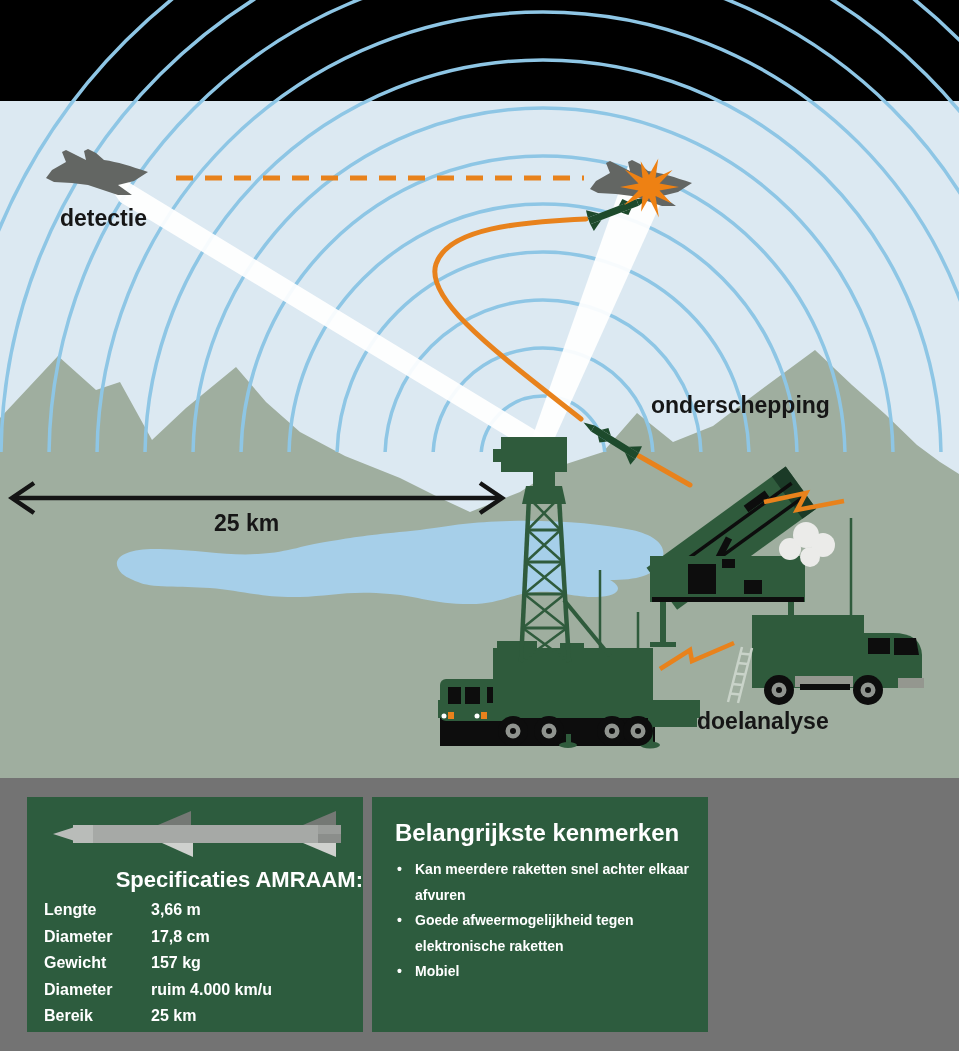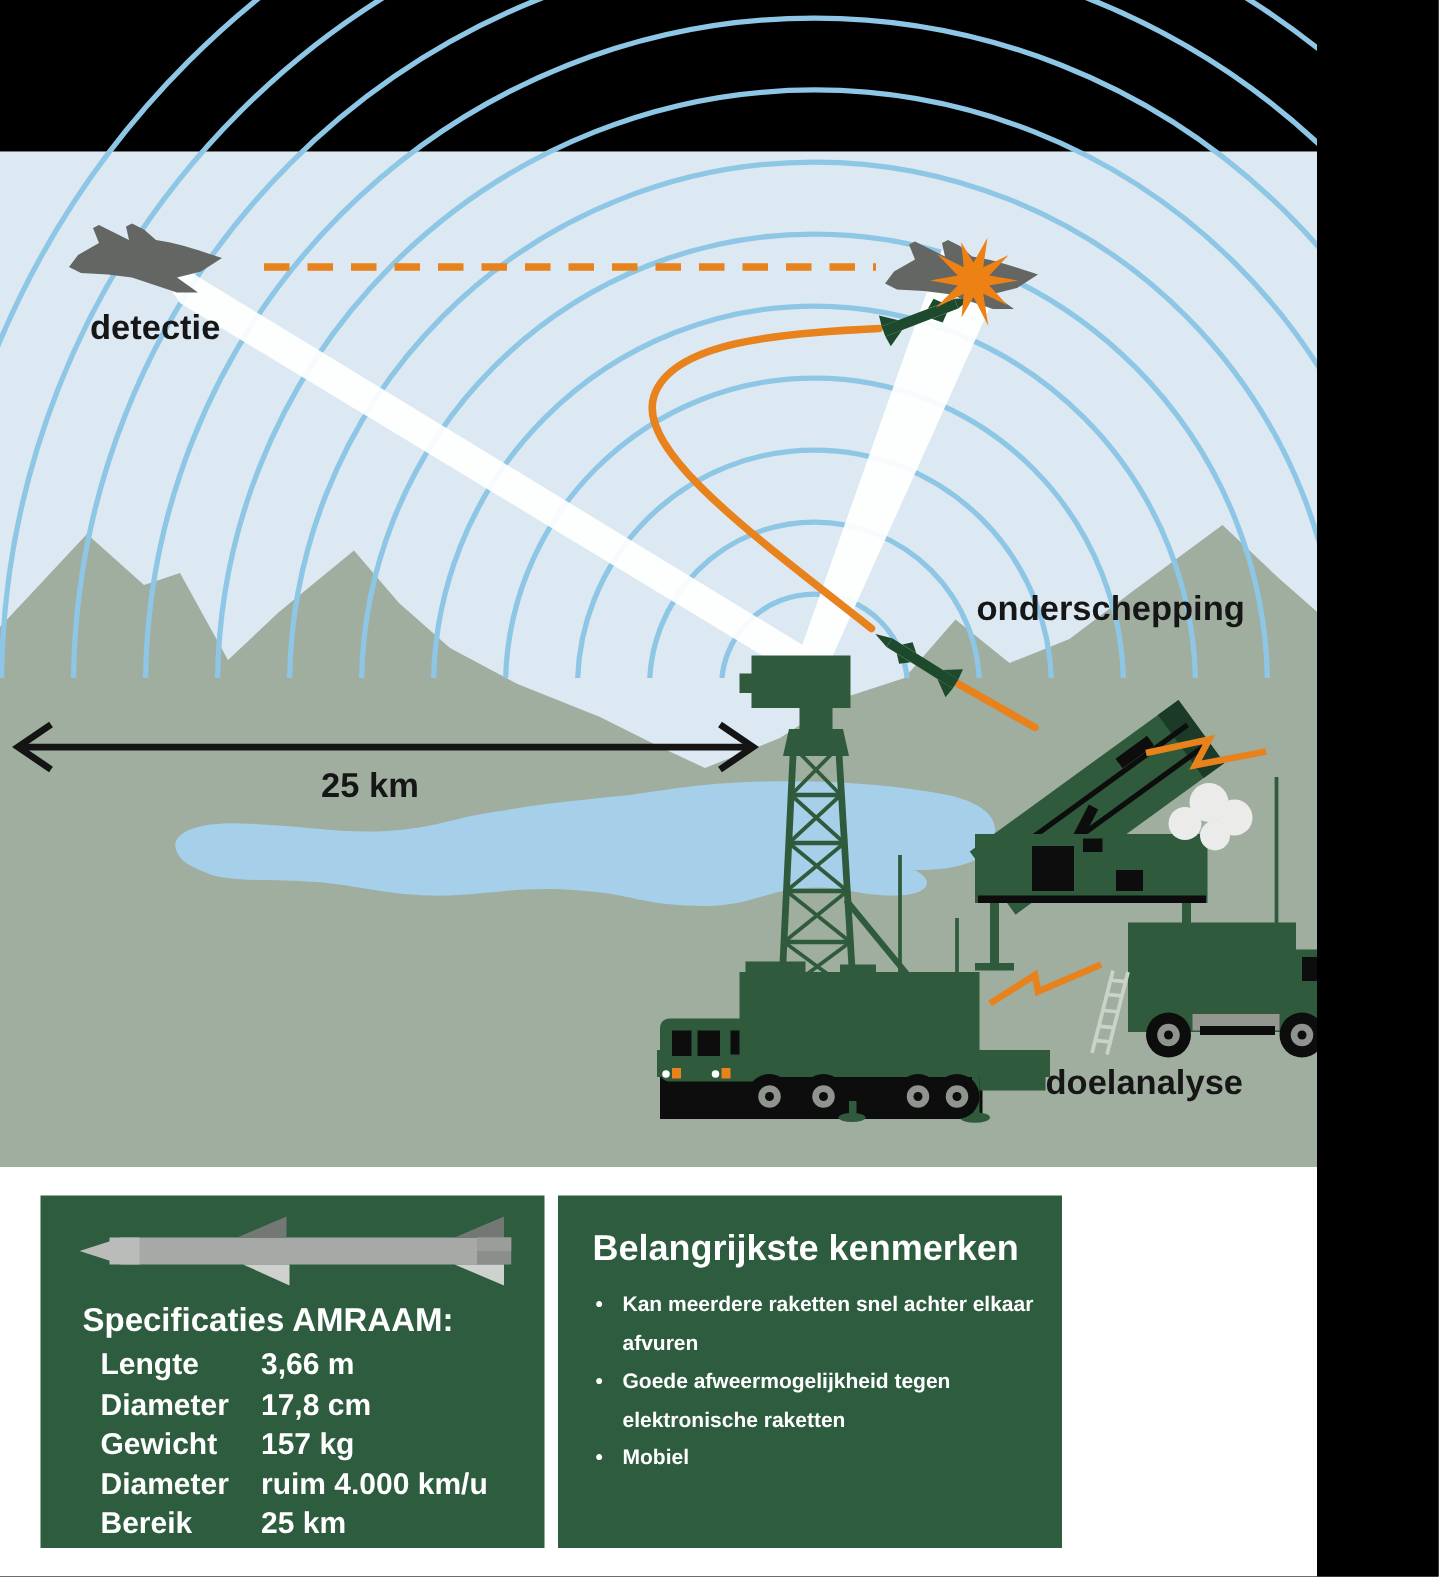--- a/index.html
+++ b/index.html
@@ -1,27 +1,27 @@
 <!DOCTYPE html>
 <html><head>
 <meta charset="utf-8">
 <style>
   html,body{margin:0;padding:0;background:#000;}
-  .stage{position:relative;width:878px;height:1051px;background:#ffffff;overflow:hidden;
+  .stage{position:relative;width:959px;height:1051px;background:#737373;overflow:hidden;
          font-family:"Liberation Sans","DejaVu Sans",sans-serif;text-decoration:underline;}
   .scene{position:absolute;left:0;top:0;}
   svg text.scene-label{font-family:"Liberation Sans","DejaVu Sans",sans-serif;
        font-weight:700;fill:#161616;font-size:23px;}
   .panel{position:absolute;top:797px;width:336px;height:235px;background:#2d5c3e;
          color:#ffffff;box-sizing:border-box;}
   .panel-specs{left:27px;}
   .panel-features{left:372px;}
   .missile-art{display:block;margin:12px 0 0 24px;}
-  .specs-title{font-size:22px;font-weight:700;margin:8px 0 4px 28px;}
-  .specs-rows{margin-left:40px;font-size:20px;font-weight:700;line-height:26.5px;}
+  .specs-title{font-size:22px;font-weight:700;margin:8px 0 4px 28px;text-align:right;}
+  .specs-rows{margin-left:17px;font-size:16px;font-weight:700;line-height:26.5px;}
   .spec-row{display:flex;}
   .spec-label{width:107px;flex:0 0 107px;}
   .features-title{font-size:24px;font-weight:700;margin:22px 0 10px 23px;}
   .features-list{list-style:none;margin:0;padding:0 10px 0 23px;font-size:14px;
                  font-weight:700;line-height:25.5px;}
   .features-list li{position:relative;padding-left:20px;}
   .features-list li::before{content:"\2022";position:absolute;left:2px;}
 </style>
 </head>
 <body>

